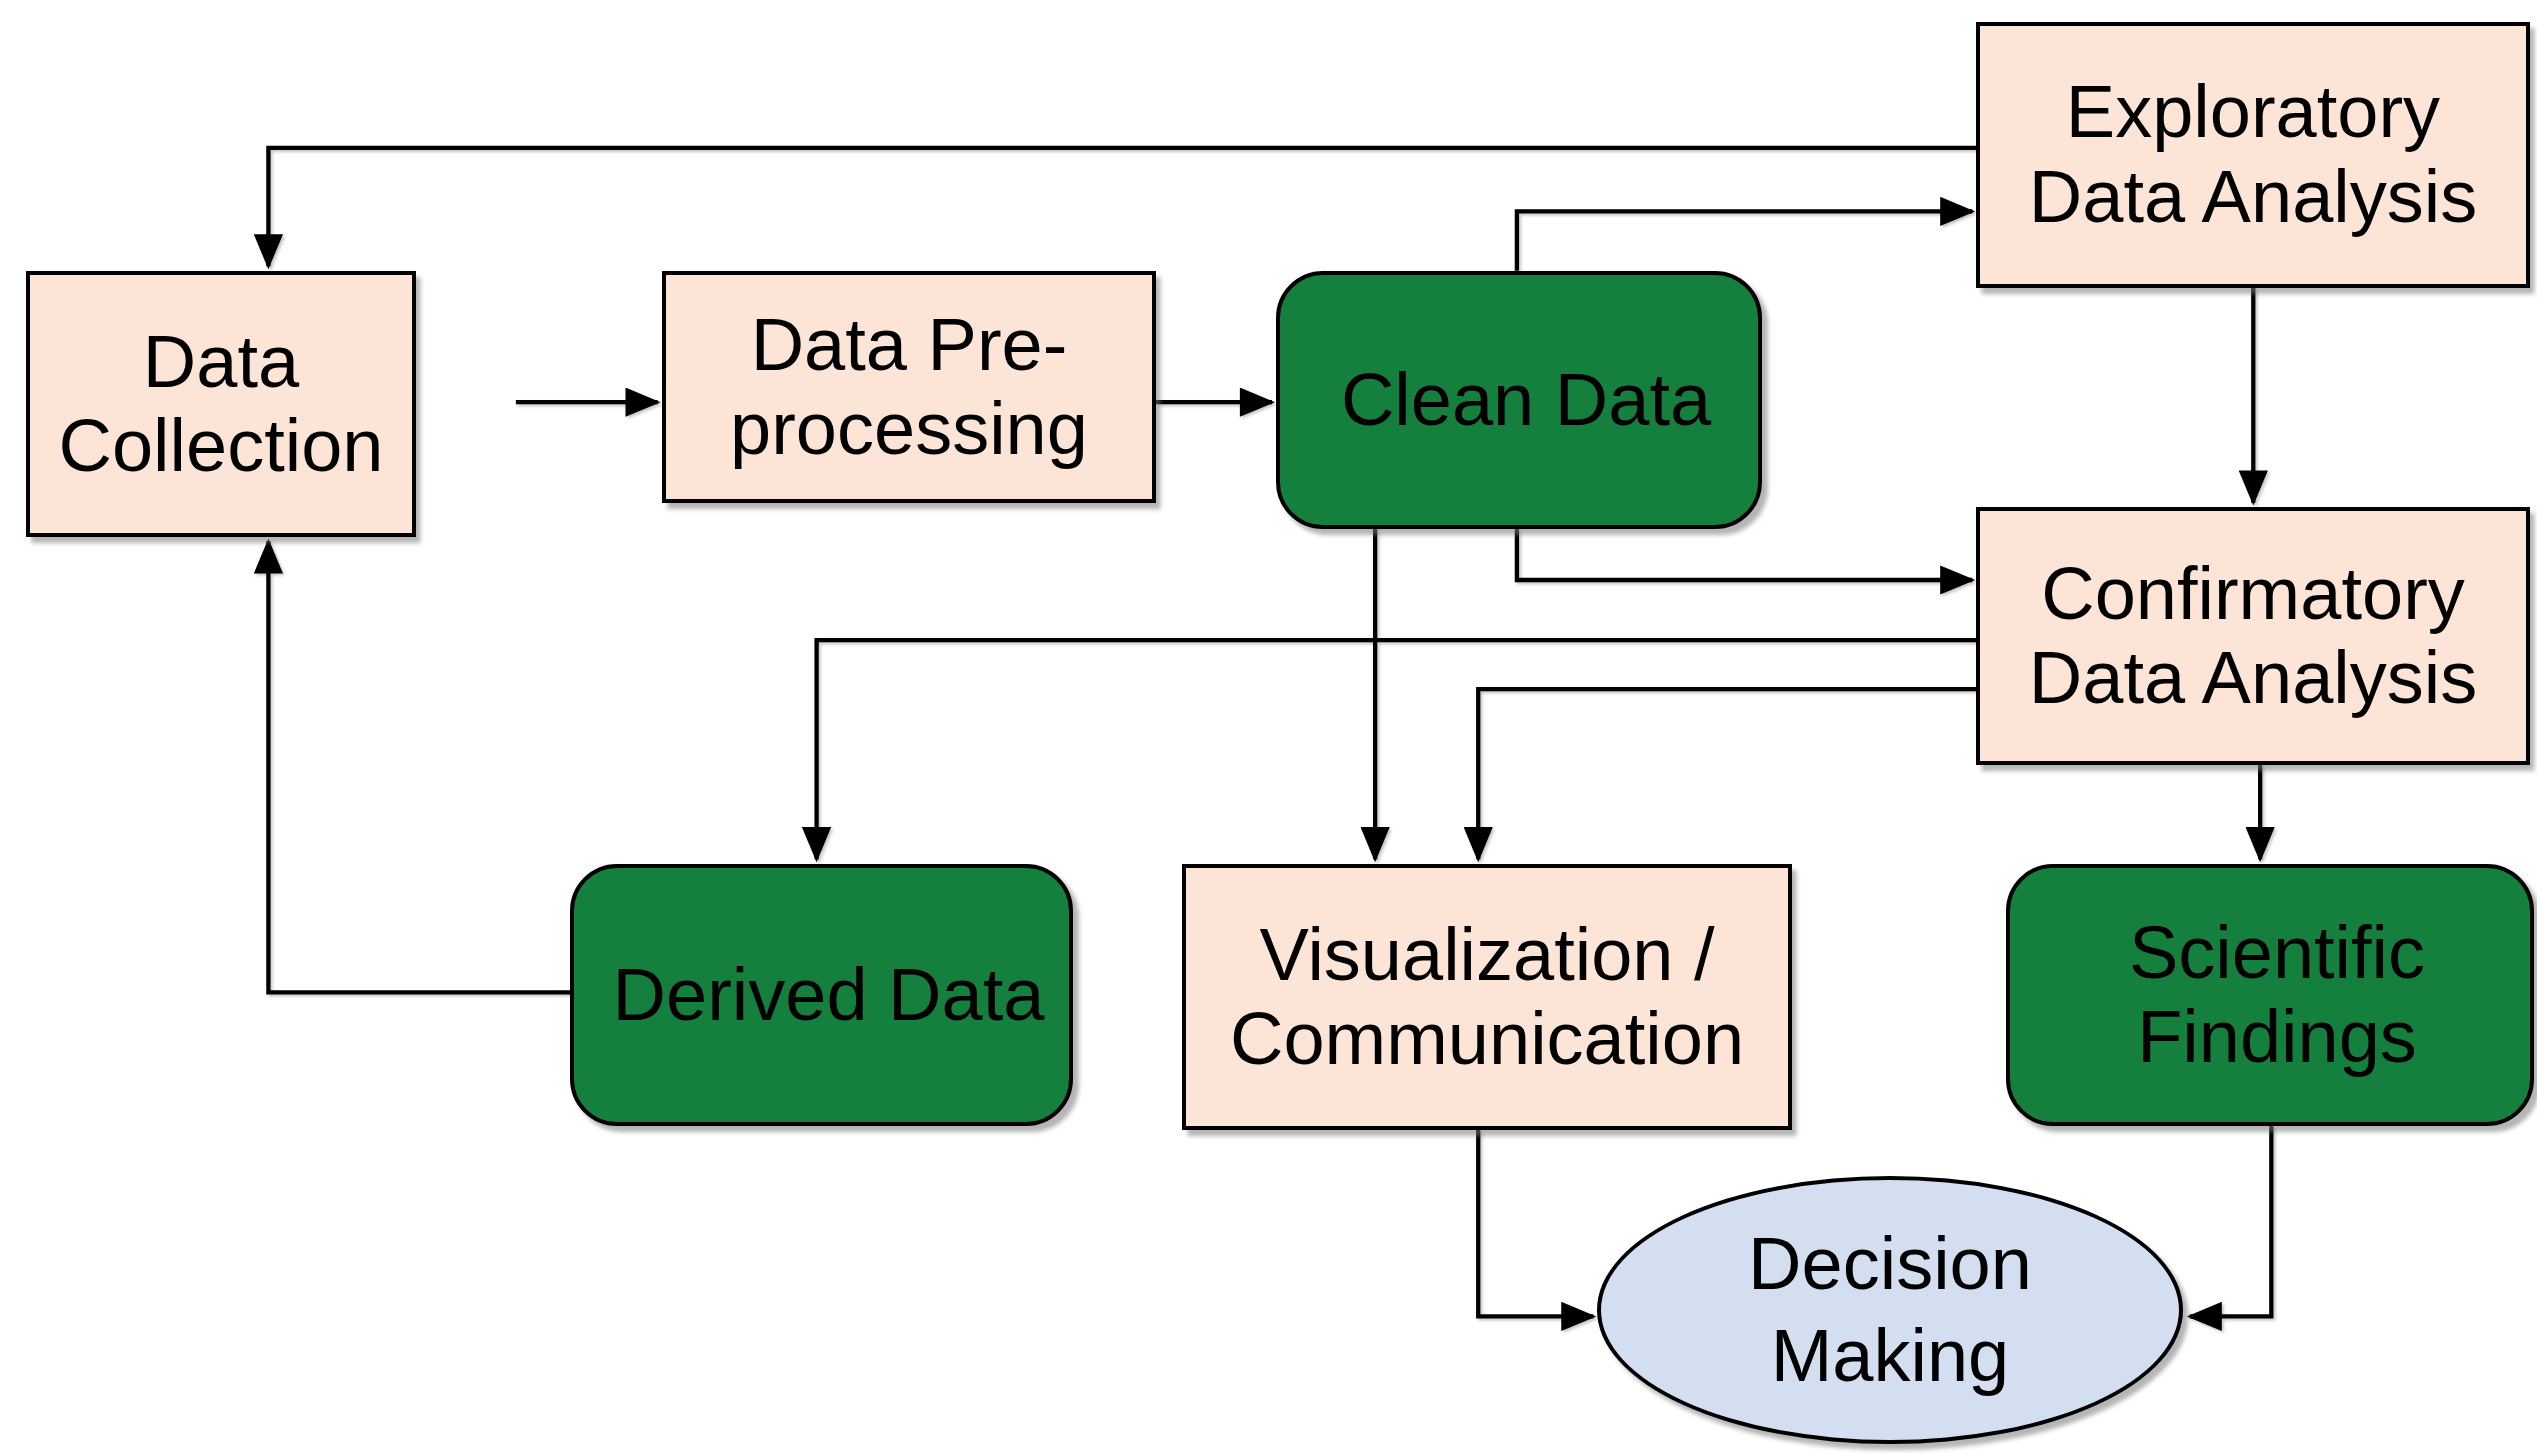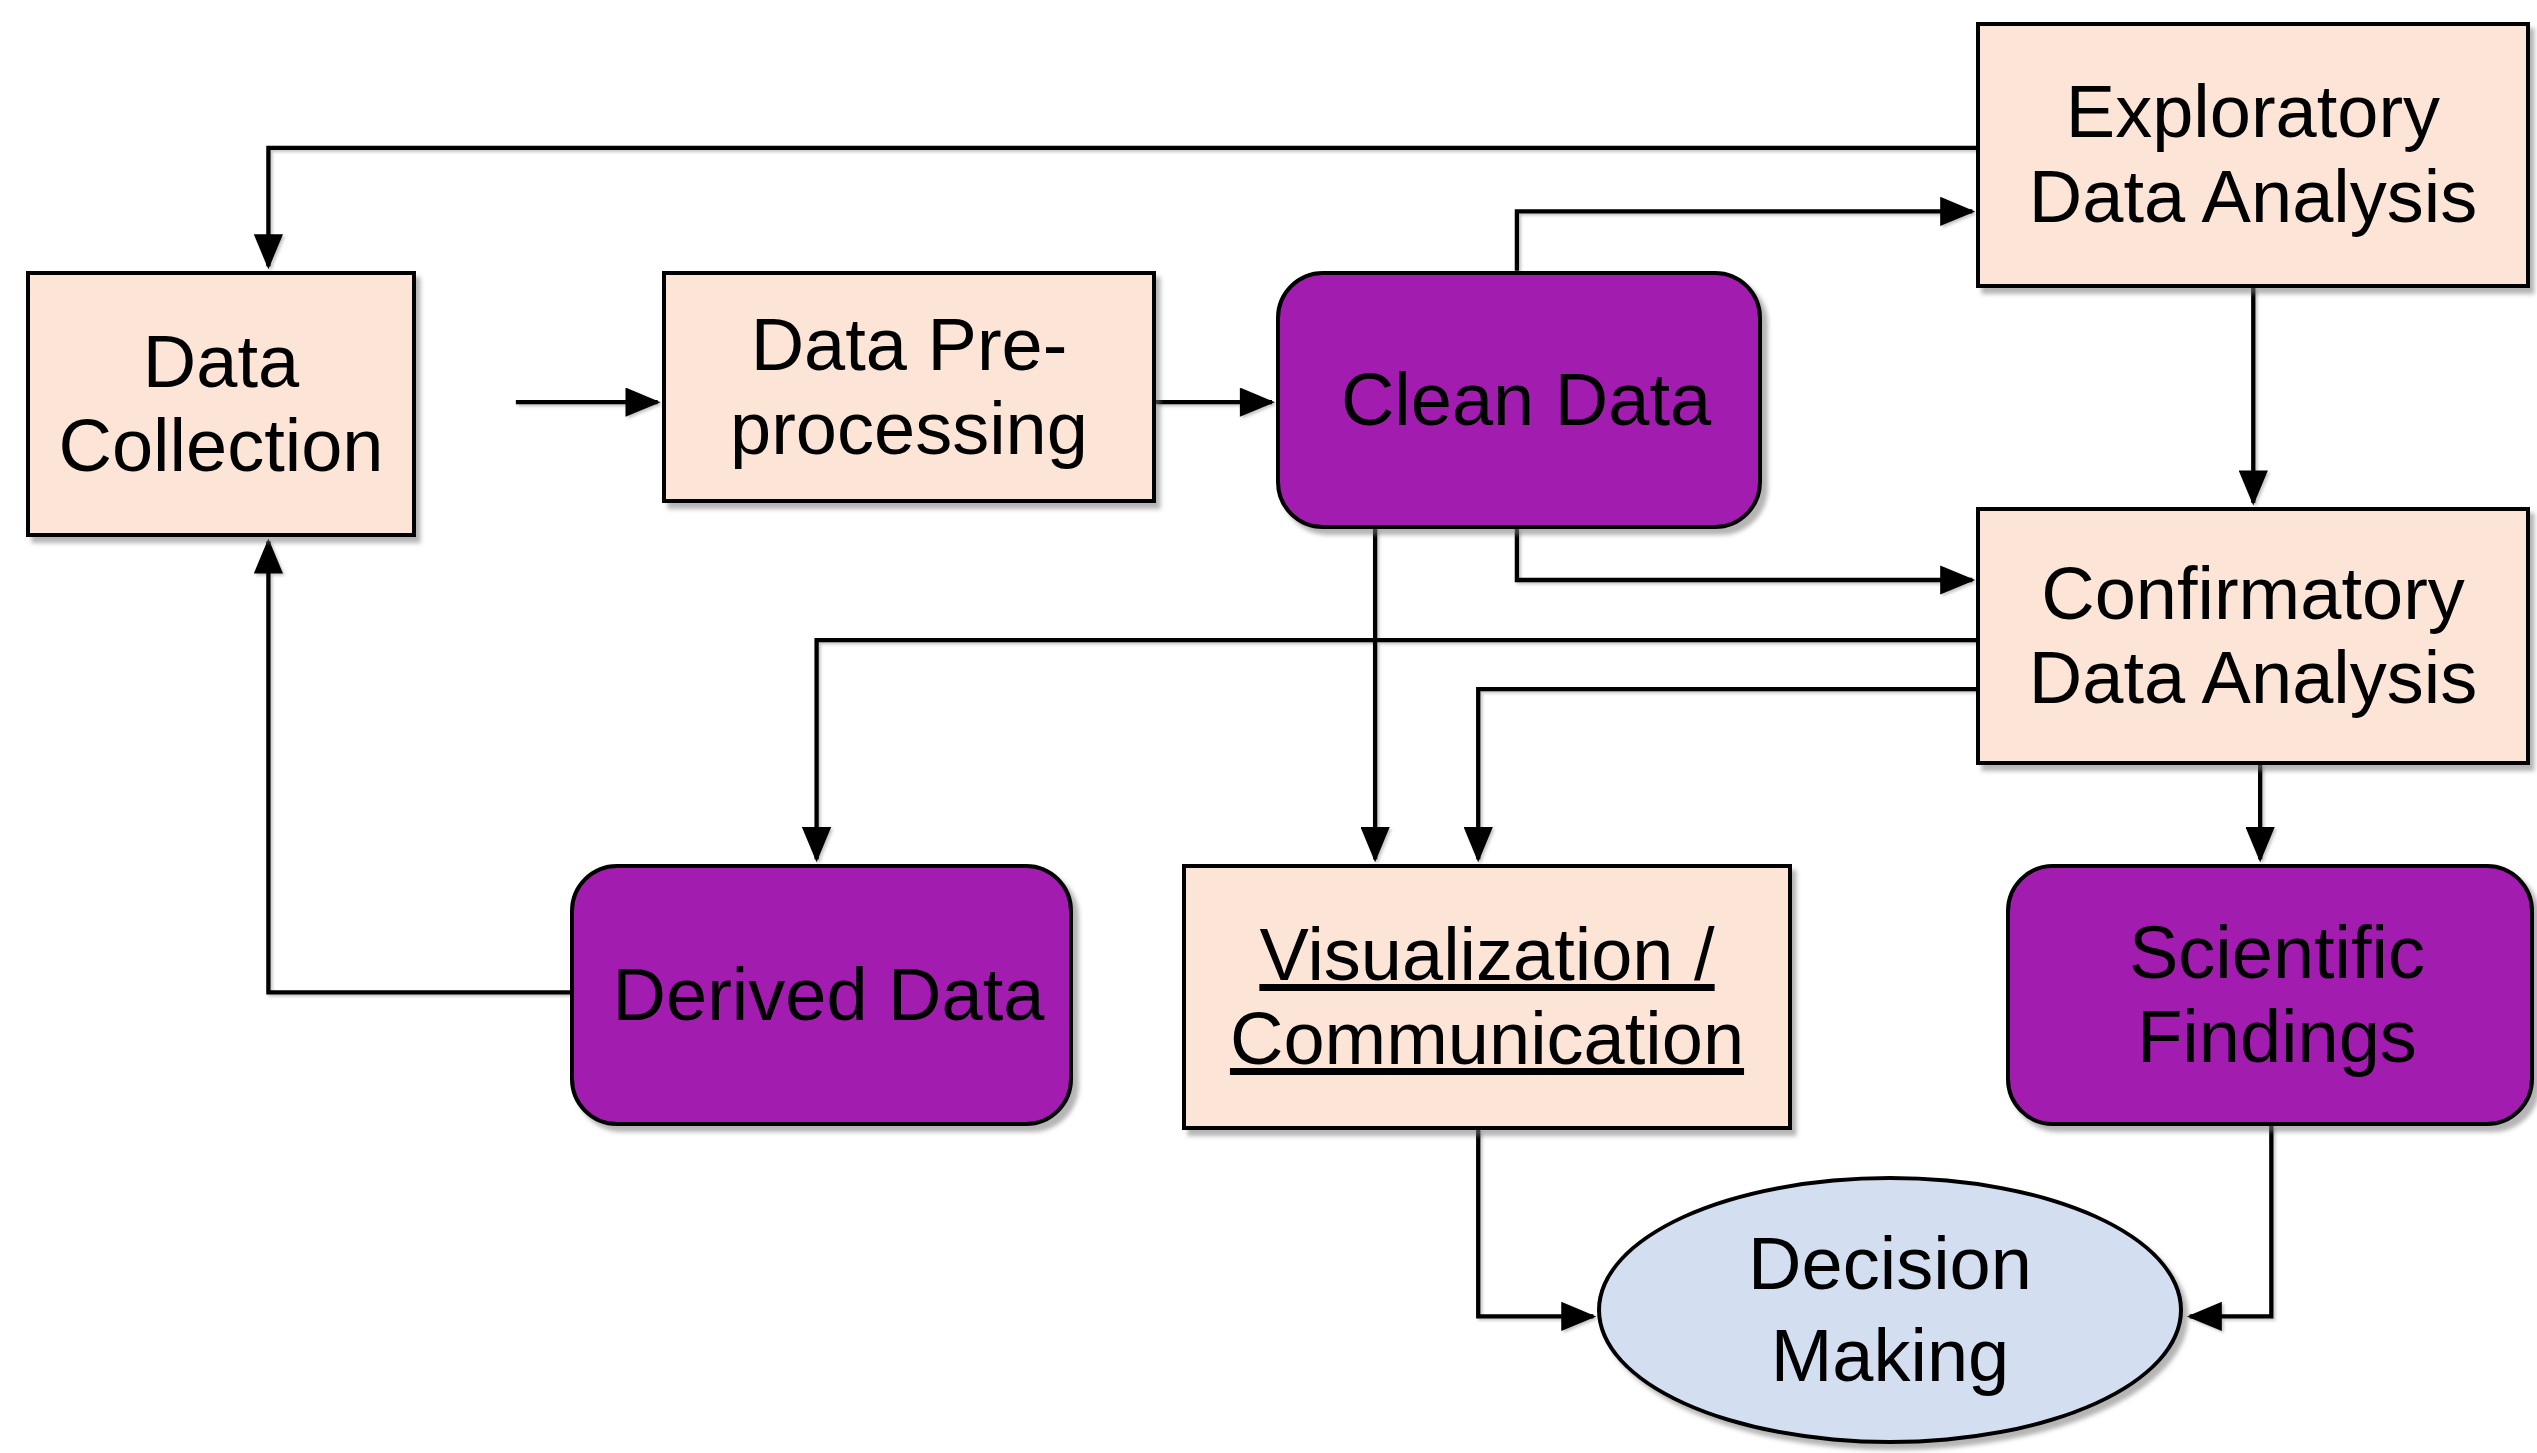--- a/index.html
+++ b/index.html
@@ -31,33 +31,33 @@
     align-items: center;
     justify-content: center;
     text-align: center;
     color: #000000;
     font-size: 74px;
     line-height: 1.14;
     box-shadow: 5.2px 6px 4.3px rgba(120,120,120,0.55);
   }
   .node .line { display: block; white-space: nowrap; }
   .fill-process { background: #fce5d6; }
-  .fill-data    { background: #a21caf; padding-left: 14px; }
+  .fill-data    { background: #15803d; padding-left: 14px; }
   .fill-decision{ background: #d3dff0; }
   .shape-rounded { border-radius: 47px; }
   .shape-ellipse { border-radius: 50%; gap: 8px; }
 
   
   #n-data-collection     { left: 26px;   top: 271px;  width: 390px; height: 266px; }
   #n-data-preprocessing  { left: 662px;  top: 271px;  width: 494px; height: 232px; }
   #n-clean-data          { left: 1276px; top: 271px;  width: 486px; height: 258px; }
   #n-exploratory         { left: 1976px; top: 21.5px;   width: 554px; height: 266px; }
   #n-confirmatory        { left: 1976px; top: 507px;  width: 554px; height: 258px; }
   #n-derived-data        { left: 570px;  top: 864px; width: 503px; height: 262px; }
-  #n-visualization       { left: 1182px; top: 864px; width: 610px; height: 266px; text-decoration: underline; }
+  #n-visualization       { left: 1182px; top: 864px; width: 610px; height: 266px; }
   #n-scientific-findings { left: 2006px; top: 864px; width: 528px; height: 262px; }
   #n-decision-making     { left: 1597px; top: 1176px; width: 586px; height: 268px; }
 
   .edge {
     fill: none;
     stroke: #000000;
     stroke-width: 5px;
   }
 </style>
 </head>

